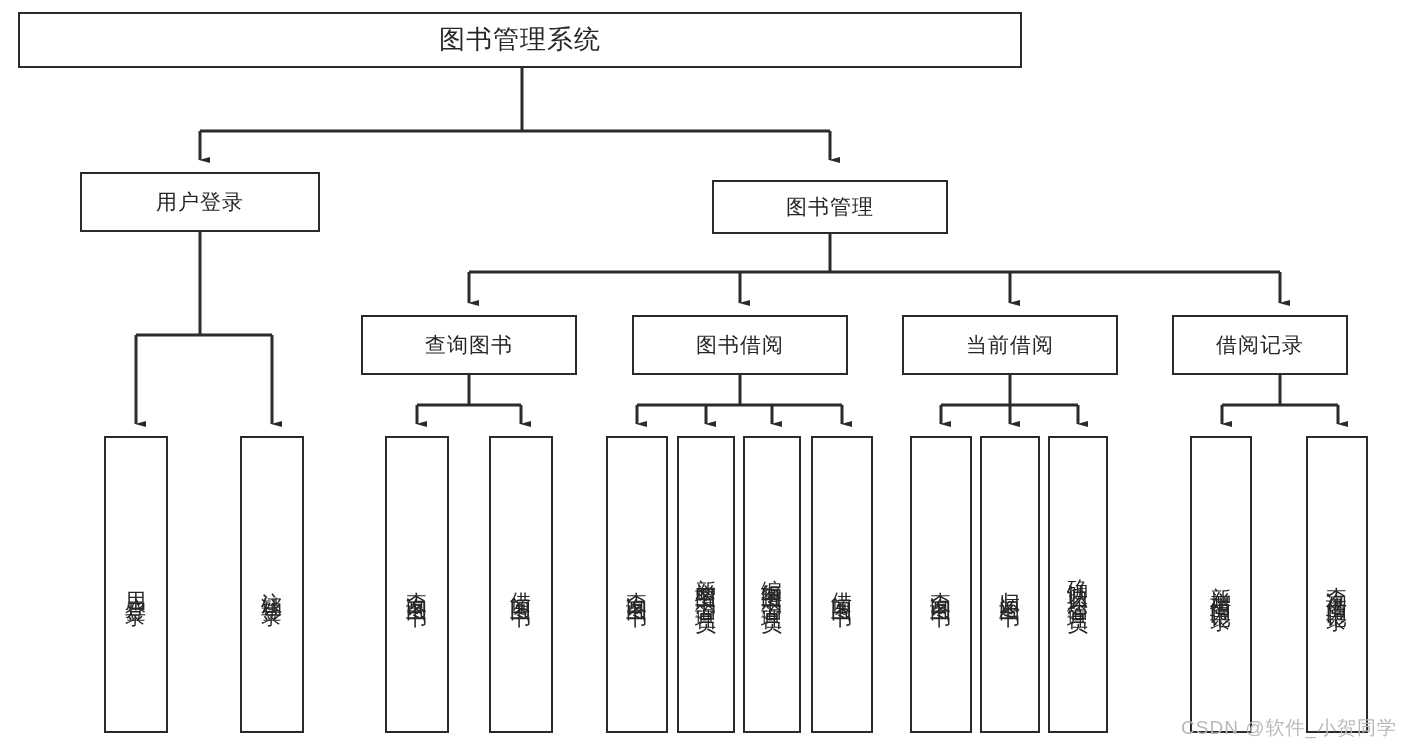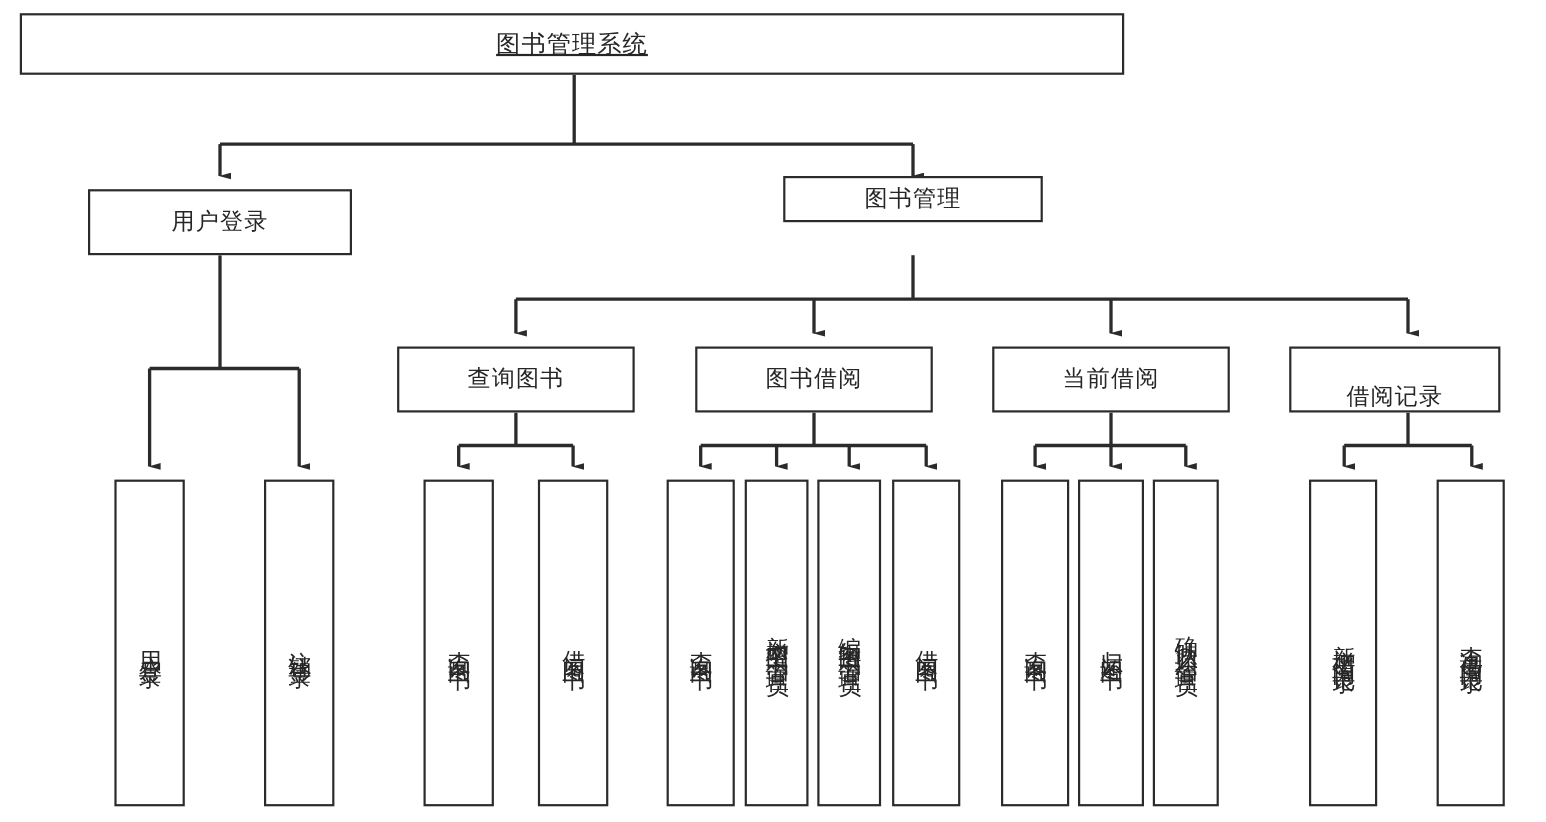--- a/index.html
+++ b/index.html
@@ -27,21 +27,21 @@
     align-items:center;
     justify-content:center;
     color:#262626;
   }
   .node.horiz .label{
     font-size:21px;
     line-height:1.2;
     letter-spacing:1px;
     white-space:nowrap;
   }
-  .node.root .label{font-size:22px;text-decoration:underline;}
+  .node.root .label{font-size:26px;}
   .node.vert{
     writing-mode:vertical-rl;
     text-orientation:upright;
   }
   .node.vert .label{
     writing-mode:vertical-rl;
     text-orientation:upright;
     font-size:21px;
     letter-spacing:5px;
     line-height:1.1;
@@ -114,34 +114,34 @@
     </g>
   </svg>
 
   <div class="node root horiz" style="left:18px;top:12px;width:1004px;height:56px;">
     <span class="label">图书管理系统</span>
   </div>
 
   <div class="node horiz" style="left:80px;top:172px;width:240px;height:60px;">
     <span class="label">用户登录</span>
   </div>
-  <div class="node horiz" style="left:712px;top:160px;width:236px;height:42px;">
+  <div class="node horiz" style="left:712px;top:180px;width:236px;height:54px;">
     <span class="label">图书管理</span>
   </div>
 
   <div class="node horiz" style="left:361px;top:315px;width:216px;height:60px;">
     <span class="label">查询图书</span>
   </div>
   <div class="node horiz" style="left:902px;top:315px;width:216px;height:60px;">
     <span class="label">当前借阅</span>
   </div>
   <div class="node horiz" style="left:632px;top:315px;width:216px;height:60px;">
     <span class="label">图书借阅</span>
   </div>
-  <div class="node horiz" style="left:1172px;top:315px;width:192px;height:60px;align-items:flex-end;">
+  <div class="node horiz" style="left:1172px;top:315px;width:176px;height:60px;">
     <span class="label">借阅记录</span>
   </div>
 
   <div class="node vert" style="left:104px;top:436px;width:64px;height:297px;">
     <span class="label">用户登录</span>
   </div>
   <div class="node vert" style="left:240px;top:436px;width:64px;height:297px;">
     <span class="label">注销登录</span>
   </div>
 
@@ -175,13 +175,14 @@
     <span class="label">确认归还（管理员）</span>
   </div>
 
   <div class="node vert" style="left:1190px;top:436px;width:62px;height:297px;">
     <span class="label">新增借阅记录</span>
   </div>
   <div class="node vert" style="left:1306px;top:436px;width:62px;height:297px;">
     <span class="label">查询借阅记录</span>
   </div>
 
+  <div class="watermark">CSDN @软件_小贺同学</div>
 </div>
 
 </body></html>

